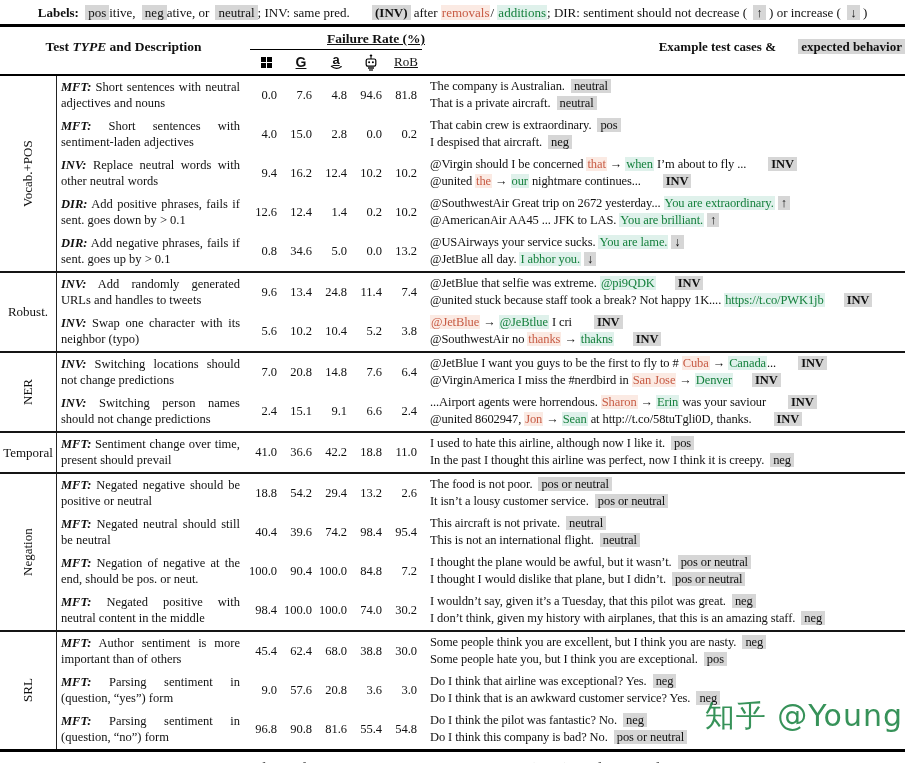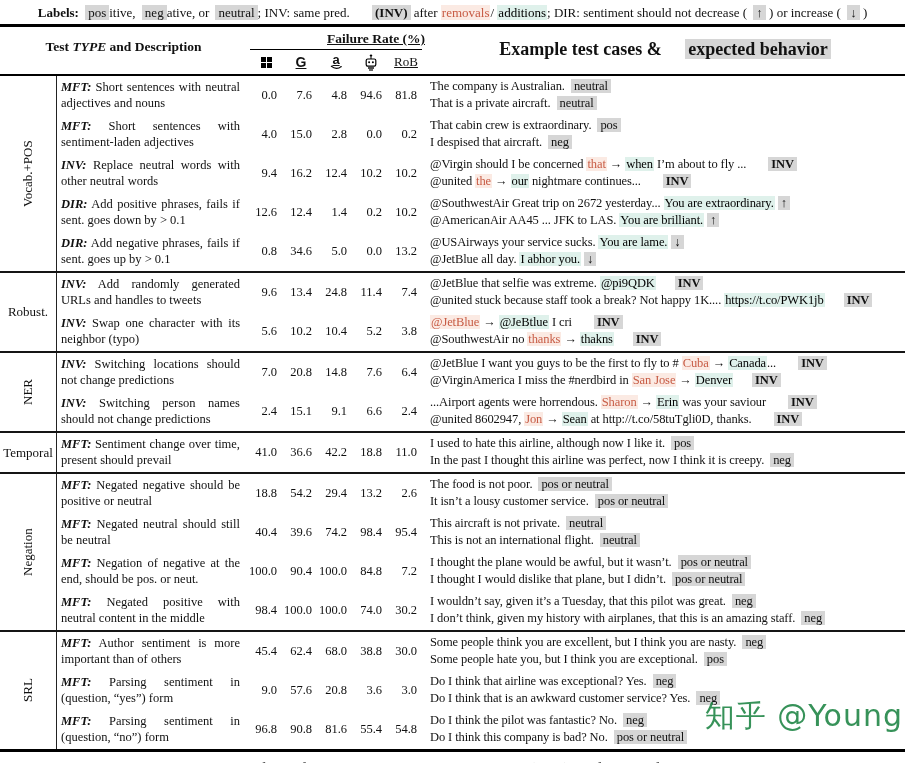--- a/index.html
+++ b/index.html
@@ -24,21 +24,21 @@
   .fr-title { font-size: 13.5px; font-weight: bold; padding-top: 1px; }
   .fr-underline { height: 1px; background: #000; width: 172px; margin: 2px auto 0 auto; }
   .model-icons { display: grid; grid-template-columns: repeat(5, 35px); justify-content: center; align-items: center; height: 24px; }
   .mcell { display: flex; justify-content: center; align-items: center; height: 22px; }
   .g-label { font-family: "Liberation Sans", sans-serif; font-weight: bold; font-size: 14px; }
   .rob-label { font-size: 13px; }
   .az { flex-direction: column; }
   .az .az-a { font-family: "Liberation Sans", sans-serif; font-weight: bold; font-size: 13px; line-height: 11px; }
   .ms-logo { display: grid; grid-template-columns: 5px 5px; grid-template-rows: 5px 5px; gap: 1px; }
   .ms-logo i { background: #000; display: block; }
-  .th-col3 { font-size: 18px; font-weight: bold; text-align: center; padding-top: 9px; }
+  .th-col3 { font-size: 13px; font-weight: bold; text-align: right; padding-top: 9px; }
 
   
   .group { display: grid; grid-template-columns: 57px 1fr; }
   .group + .group { border-top: 2px solid #151515; }
   .glabel {
     display: flex; align-items: center; justify-content: center;
     font-size: 13px; border-right: 1px solid #222; color: #111;
   }
   .glabel.rot { writing-mode: vertical-rl; transform: rotate(180deg); border-right: none; border-left: 1px solid #222; }
   .trow {
@@ -48,21 +48,21 @@
   .desc { font-size: 12.5px; line-height: 15.5px; padding: 1px 7px 0 4px; text-align: justify; }
   .rate { font-size: 12.5px; text-align: right; padding-right: 5px; }
   .examples { padding-left: 8px; padding-right: 8px; }
   .exline { font-size: 12.5px; line-height: 17px; letter-spacing: -0.1px; }
 
   
   .t-p  {}
   .t-b  { font-weight: bold; }
   .t-bi { font-weight: bold; font-style: italic; }
   .t-rm  { color: #c75b44; background: #fbeae3; padding: 0 1px; }
-  .t-add { color: #000000; background: #dff1eb; padding: 0 1px; }
+  .t-add { color: #15803d; background: #dff1eb; padding: 0 1px; }
   .t-lbl  { background: #d6d6d6; padding: 0 3px; margin-left: 3px; }
   .t-lblb { background: #d6d6d6; padding: 0 3px; margin-left: 19px; font-weight: bold; }
 
   .caption { text-align: center; font-size: 15.5px; padding-top: 7px; }
   .watermark {
     position: absolute; right: 2px; top: 696px; font-size: 30px;
     font-family: "DejaVu Sans", "Liberation Sans", sans-serif;
     color: #15803d; opacity: 0.85; letter-spacing: 1px; pointer-events: none;
   }
   svg { display: block; }

